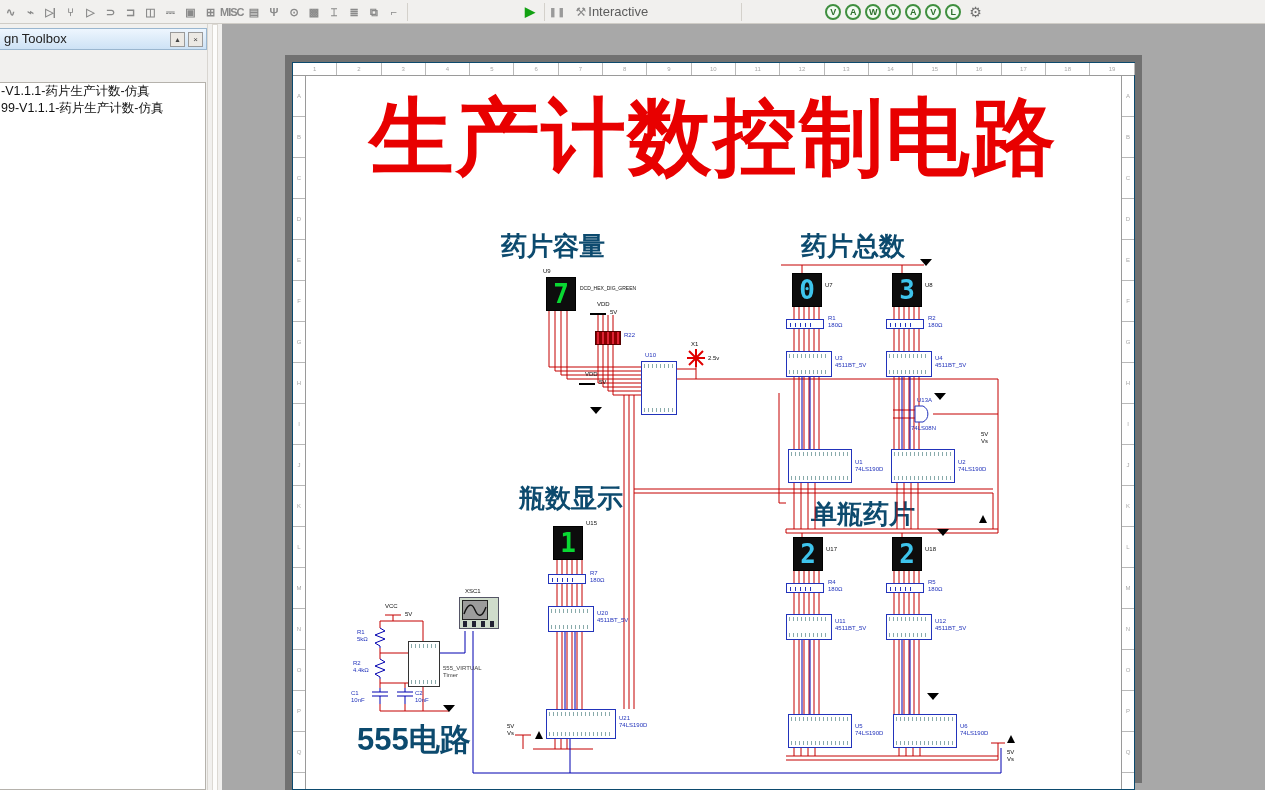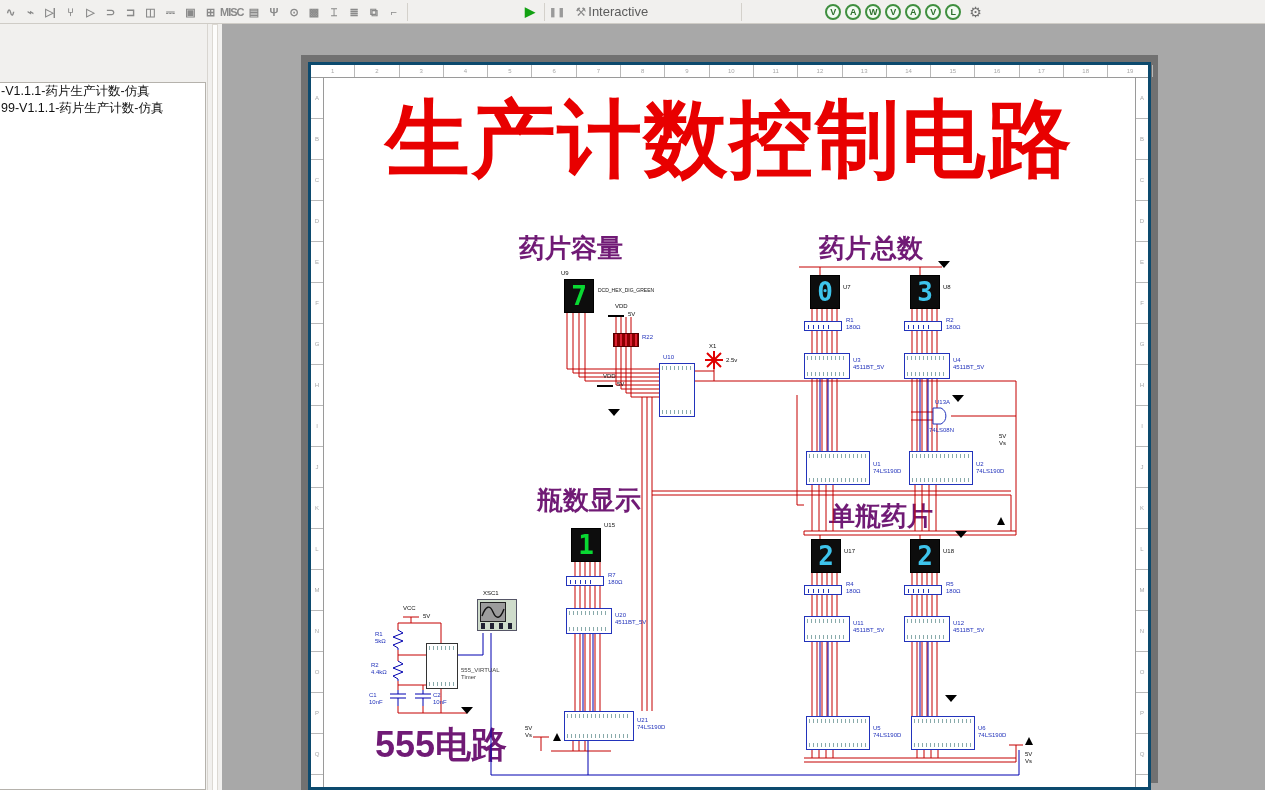--- a/index.html
+++ b/index.html
@@ -47,37 +47,37 @@
 
   
   #splitter { position:absolute; left:207px; top:24px; width:15px; height:766px; background:#f1f0ee;
     border-left:1px solid #d8d5d0; }
   #splitter::before { content:""; position:absolute; left:4px; top:0; width:4px; height:100%;
     background:#fdfdfc; border:1px solid #dcd9d3; }
 
   
   #canvas { position:absolute; left:222px; top:24px; width:1043px; height:766px;
     background:#a8a8a8; overflow:hidden; }
-  #sheet { position:absolute; left:86px; top:38px; width:843px; height:728px; background:#fff;
-    border:3px solid #0c4a6e;
+  #sheet { position:absolute; left:70px; top:38px; width:843px; height:728px; background:#fff;
+    border:1px solid #0c4a6e;
     box-shadow:-7px -7px 0 #717171, 7px -7px 0 #717171, -7px 0 0 #717171; }
   .ruler-top { position:absolute; left:0; top:0; right:0; height:13px; border-bottom:1px solid #9a9a9a;
     display:flex; }
   .ruler-top span { flex:0 0 44.3px; border-right:1px solid #b9b9b9; font-size:6px; color:#a8a8a8;
     text-align:center; line-height:13px; }
   .ruler-side { position:absolute; top:13px; bottom:0; width:13px; display:flex; flex-direction:column; }
   .ruler-side span { flex:0 0 39.7px; border-bottom:1px solid #b9b9b9; font-size:6px; color:#a8a8a8;
     text-align:center; line-height:40px; }
   .ruler-left { left:0; border-right:1px solid #9a9a9a; }
   .ruler-right { right:0; border-left:1px solid #9a9a9a; }
 
   
   .sch-title { position:absolute; left:50%; top:26px; transform:translateX(-50%); white-space:nowrap;
     color:#e80000; font-size:84px; font-weight:bold; line-height:96px; letter-spacing:2px; }
-  .sec-label { position:absolute; color:#701a75; font-weight:bold; font-size:26px; white-space:nowrap; }
+  .sec-label { position:absolute; color:#0c4a6e; font-weight:bold; font-size:26px; white-space:nowrap; }
   .seg { position:absolute; width:30px; height:34px; background:#0d0d0d; border:1px solid #000;
     font-family:"DejaVu Sans Mono", monospace; font-weight:bold; font-size:26px; line-height:33px;
     text-align:center; }
   .seg.g { color:#09d832; } .seg.c { color:#3ec4ec; }
   .rpack { position:absolute; width:38px; height:10px; background:#fff; border:1px solid #2233bb;
     background-image:repeating-linear-gradient(90deg,#2233bb 0 1px,transparent 1px 5px);
     background-size:24px 4px; background-position:3px 3px; background-repeat:no-repeat; }
   .ic { position:absolute; background:#fff; border:1px solid #2233bb; }
   .ic::before, .ic::after { content:""; position:absolute; left:2px; right:2px; height:4px;
     background-image:repeating-linear-gradient(90deg,#8aa 0 1px,transparent 1px 4px); }
@@ -118,20 +118,25 @@
       <span class="probe">W</span>
       <span class="probe">V</span>
       <span class="probe">A</span>
       <span class="probe">V</span>
       <span class="probe">L</span>
     </span>
   <span class="gear">⚙</span>
 </div>
 
 <div id="panel">
+  <div id="panel-title">
+    <span>gn Toolbox</span>
+    <span class="panel-btn" style="right:21px">▴</span>
+    <span class="panel-btn" style="right:3px">×</span>
+  </div>
   <div id="tree">
     <span><div class="tree-item">-V1.1.1-药片生产计数-仿真</div><div class="tree-item">99-V1.1.1-药片生产计数-仿真</div></span>
   </div>
 </div>
 
 <div id="splitter"></div>
 
 <div id="canvas">
   <div id="sheet">
 
@@ -196,21 +201,21 @@
         <span>Q</span>
         <span>R</span>
       </div>
 
     <div class="sch-title">生产计数控制电路</div>
 
     <div class="sec-label" style="left:208px;top:166px">药片容量</div>
     <div class="sec-label" style="left:508px;top:166px">药片总数</div>
     <div class="sec-label" style="left:226px;top:418px">瓶数显示</div>
     <div class="sec-label" style="left:518px;top:434px">单瓶药片</div>
-    <div class="sec-label" style="left:64px;top:656px;font-size:36px">555电路</div>
+    <div class="sec-label" style="left:64px;top:656px;font-size:31px">555电路</div>
 
     <svg class="wire-layer" width="843" height="728">
 
       <g stroke="#c40000" fill="none" stroke-width="1">
         <path d="M256 248V304H348M262 248V308H348M268 248V312H348M274 248V316H348"></path>
         <path d="M305 252V268M310 252V268M315 252V268M320 252V268"></path>
         <path d="M305 282V320H348M310 282V324H348M315 282V328H348M320 282V332H348"></path>
         <path d="M384 306H403M384 316H705M403 304V316M705 316V470"></path>
         <path d="M488 202H631M509 202V210M609 202V210"></path>
         <path d="M501 244V256M506 244V256M511 244V256M516 244V256M521 244V256M526 244V256M501 266V288M506 266V288M511 266V288M516 266V288M521 266V288M526 266V288M501 314V386M506 314V386M511 314V386M516 314V386M521 314V386M526 314V386"></path>

